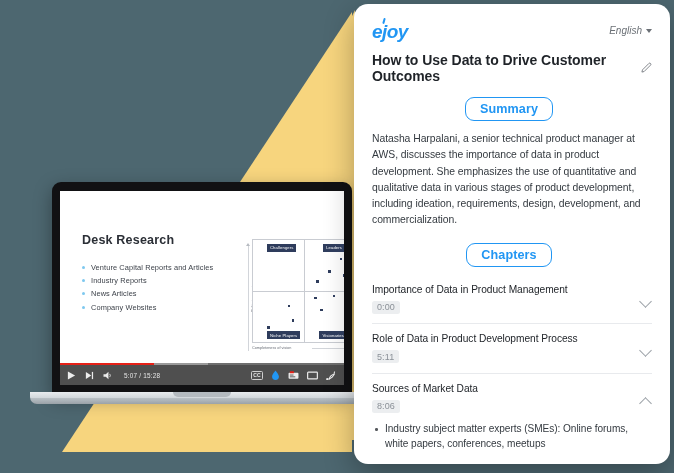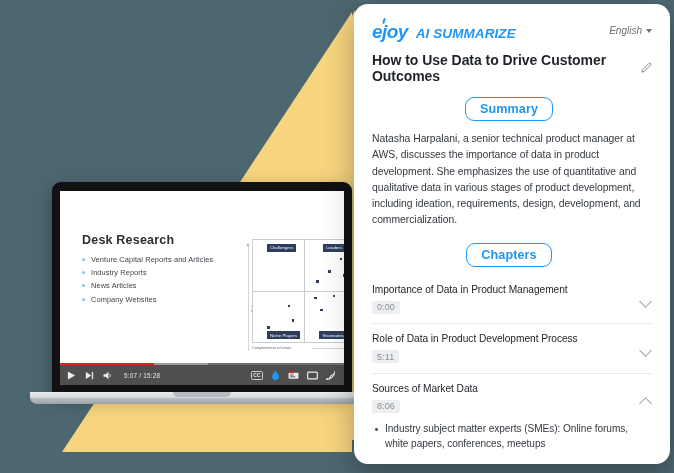--- a/index.html
+++ b/index.html
@@ -79,21 +79,21 @@
     left: 0; top: 0; right: 0;
     bottom: 22px;
     background: #fff;
     padding: 42px 0 0 22px;
   }
   .slide-title {
     font-size: 12.5px;
     font-weight: bold;
     color: #2b2f36;
     letter-spacing: .2px;
-    margin-bottom: 8px;
+    margin-bottom: 16px;
   }
   .slide-list { list-style: none; }
   .slide-list li {
     position: relative;
     font-size: 7.4px;
     color: #3d424a;
     padding-left: 9px;
     margin-bottom: 4.2px;
     letter-spacing: .1px;
   }
@@ -527,21 +527,20 @@
 
   <div class="panel">
     <div class="panel-inner">
 
       <div class="panel-header">
         <div class="brand">
           <span class="brand-logo">
             <span>ejoy</span>
             <span class="tick"></span>
           </span>
-          <span class="brand-title">AI SUMMARIZE</span>
         </div>
         <div class="lang">
           <span>English</span>
           <span class="caret-down"></span>
         </div>
       </div>
 
       <div class="video-title-row">
         <span class="video-title">How to Use Data to Drive Customer Outcomes</span>
         <span>

